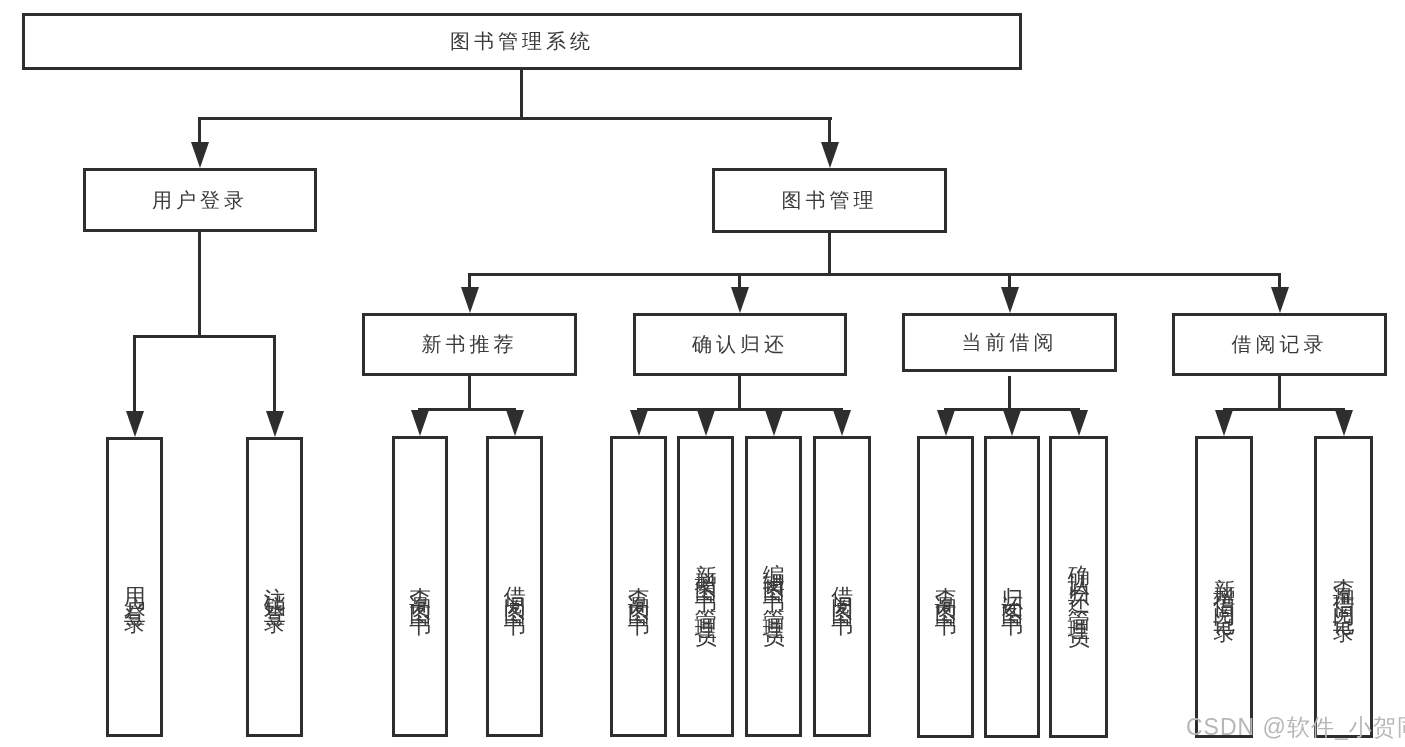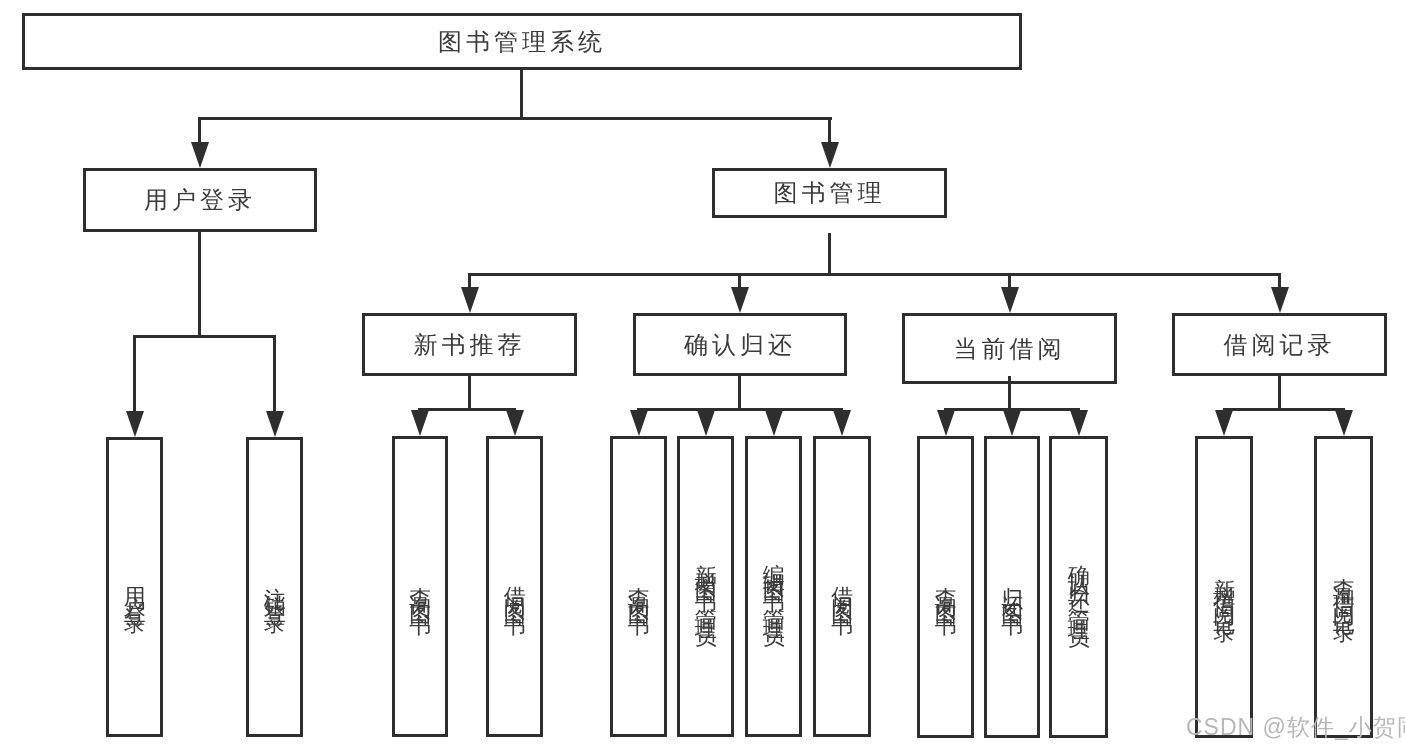--- a/index.html
+++ b/index.html
@@ -4,21 +4,21 @@
 <style>
   html,body{margin:0;padding:0;background:#ffffff;}
   #canvas{
     position:relative;width:1405px;height:747px;background:#ffffff;
     font-family:"Liberation Sans","DejaVu Sans",sans-serif;overflow:hidden;
   }
   .box{
     position:absolute;box-sizing:border-box;border:3px solid #2e2e2e;background:#ffffff;
     display:flex;align-items:center;justify-content:center;color:#3a3a3a;
   }
-  .hbox span{font-size:24px;letter-spacing:4px;white-space:nowrap;color:#3a3a3a;}
+  .hbox span{font-size:20px;letter-spacing:4px;white-space:nowrap;color:#3a3a3a;}
   .vbox span{
     writing-mode:vertical-rl;text-orientation:mixed;
     font-size:22px;letter-spacing:9px;line-height:1.2;color:#3a3a3a;white-space:nowrap;
   }
   .cl{position:absolute;background:#2e2e2e;}
   .ah{
     position:absolute;width:0;height:0;
     border-left:9px solid transparent;border-right:9px solid transparent;
     border-top:26px solid #2e2e2e;
   }
@@ -32,31 +32,31 @@
 
 <div id="canvas">
 
   <div class="box hbox" style="left:22px;top:13px;width:1000px;height:57px">
     <span>图书管理系统</span>
   </div>
 
   <div class="box hbox" style="left:83px;top:168px;width:234px;height:64px">
     <span>用户登录</span>
   </div>
-  <div class="box hbox" style="left:712px;top:168px;width:235px;height:50px">
+  <div class="box hbox" style="left:712px;top:168px;width:235px;height:65px">
     <span>图书管理</span>
   </div>
 
   <div class="box hbox" style="left:362px;top:313px;width:215px;height:63px">
     <span>新书推荐</span>
   </div>
   <div class="box hbox" style="left:633px;top:313px;width:214px;height:63px">
     <span>确认归还</span>
   </div>
-  <div class="box hbox" style="left:902px;top:313px;width:215px;height:71px">
+  <div class="box hbox" style="left:902px;top:313px;width:215px;height:59px">
     <span>当前借阅</span>
   </div>
   <div class="box hbox" style="left:1172px;top:313px;width:215px;height:63px">
     <span>借阅记录</span>
   </div>
 
   <div class="box vbox" style="left:106px;top:437px;width:57px;height:300px">
     <span>用户登录</span>
   </div>
   <div class="box vbox" style="left:246px;top:437px;width:57px;height:300px">

